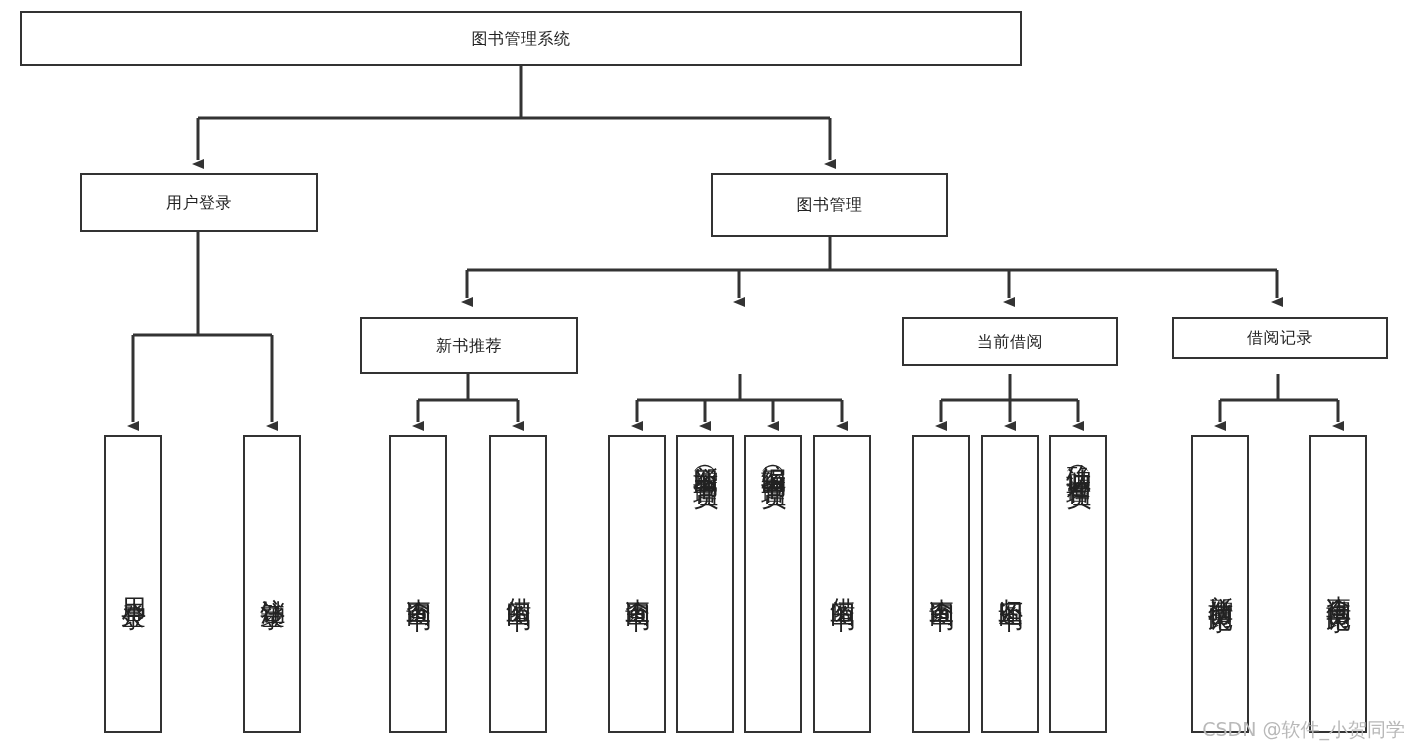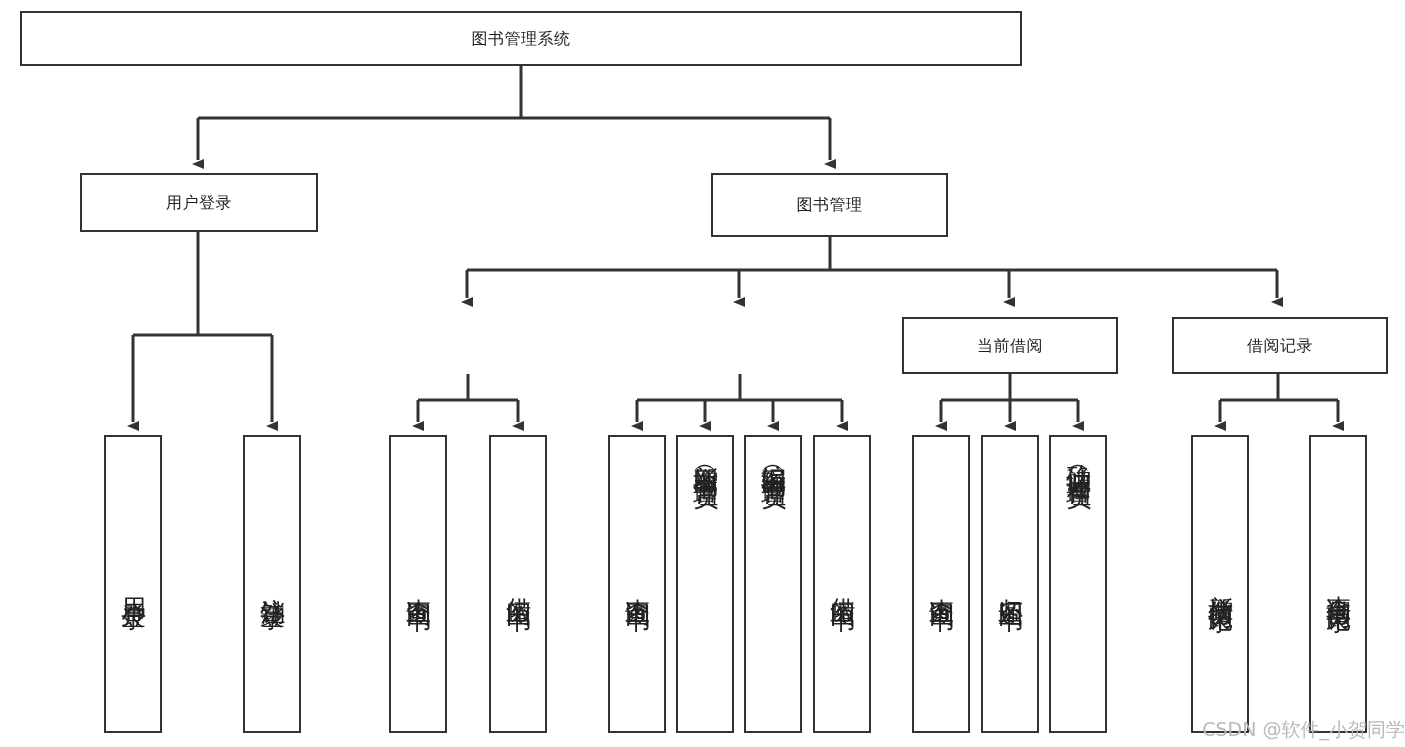--- a/index.html
+++ b/index.html
@@ -134,27 +134,30 @@
   </div>
 
   <div class="node horiz" style="left:80px; top:173px; width:238px; height:59px;">
     <span class="label">用户登录</span>
   </div>
 
   <div class="node horiz" style="left:711px; top:173px; width:237px; height:64px;">
     <span class="label">图书管理</span>
   </div>
 
-
-
-  <div class="node horiz" style="left:902px; top:317px; width:216px; height:57px;">
+  <div class="node horiz" style="left:360px; top:317px; width:218px; height:57px;">
+    <span class="label">新书推荐</span>
+  </div>
+
+
+  <div class="node horiz" style="left:902px; top:317px; width:216px; height:49px;">
     <span class="label">当前借阅</span>
   </div>
 
-  <div class="node horiz" style="left:1172px; top:317px; width:216px; height:57px;">
+  <div class="node horiz" style="left:1172px; top:317px; width:216px; height:42px;">
     <span class="label">借阅记录</span>
   </div>
 
   <div class="node vert mid" style="left:104px; top:435px; width:58px; height:298px;">
     <span class="label">用户登录</span>
   </div>
 
   <div class="node vert mid" style="left:243px; top:435px; width:58px; height:298px;">
     <span class="label">注销登录</span>
   </div>

